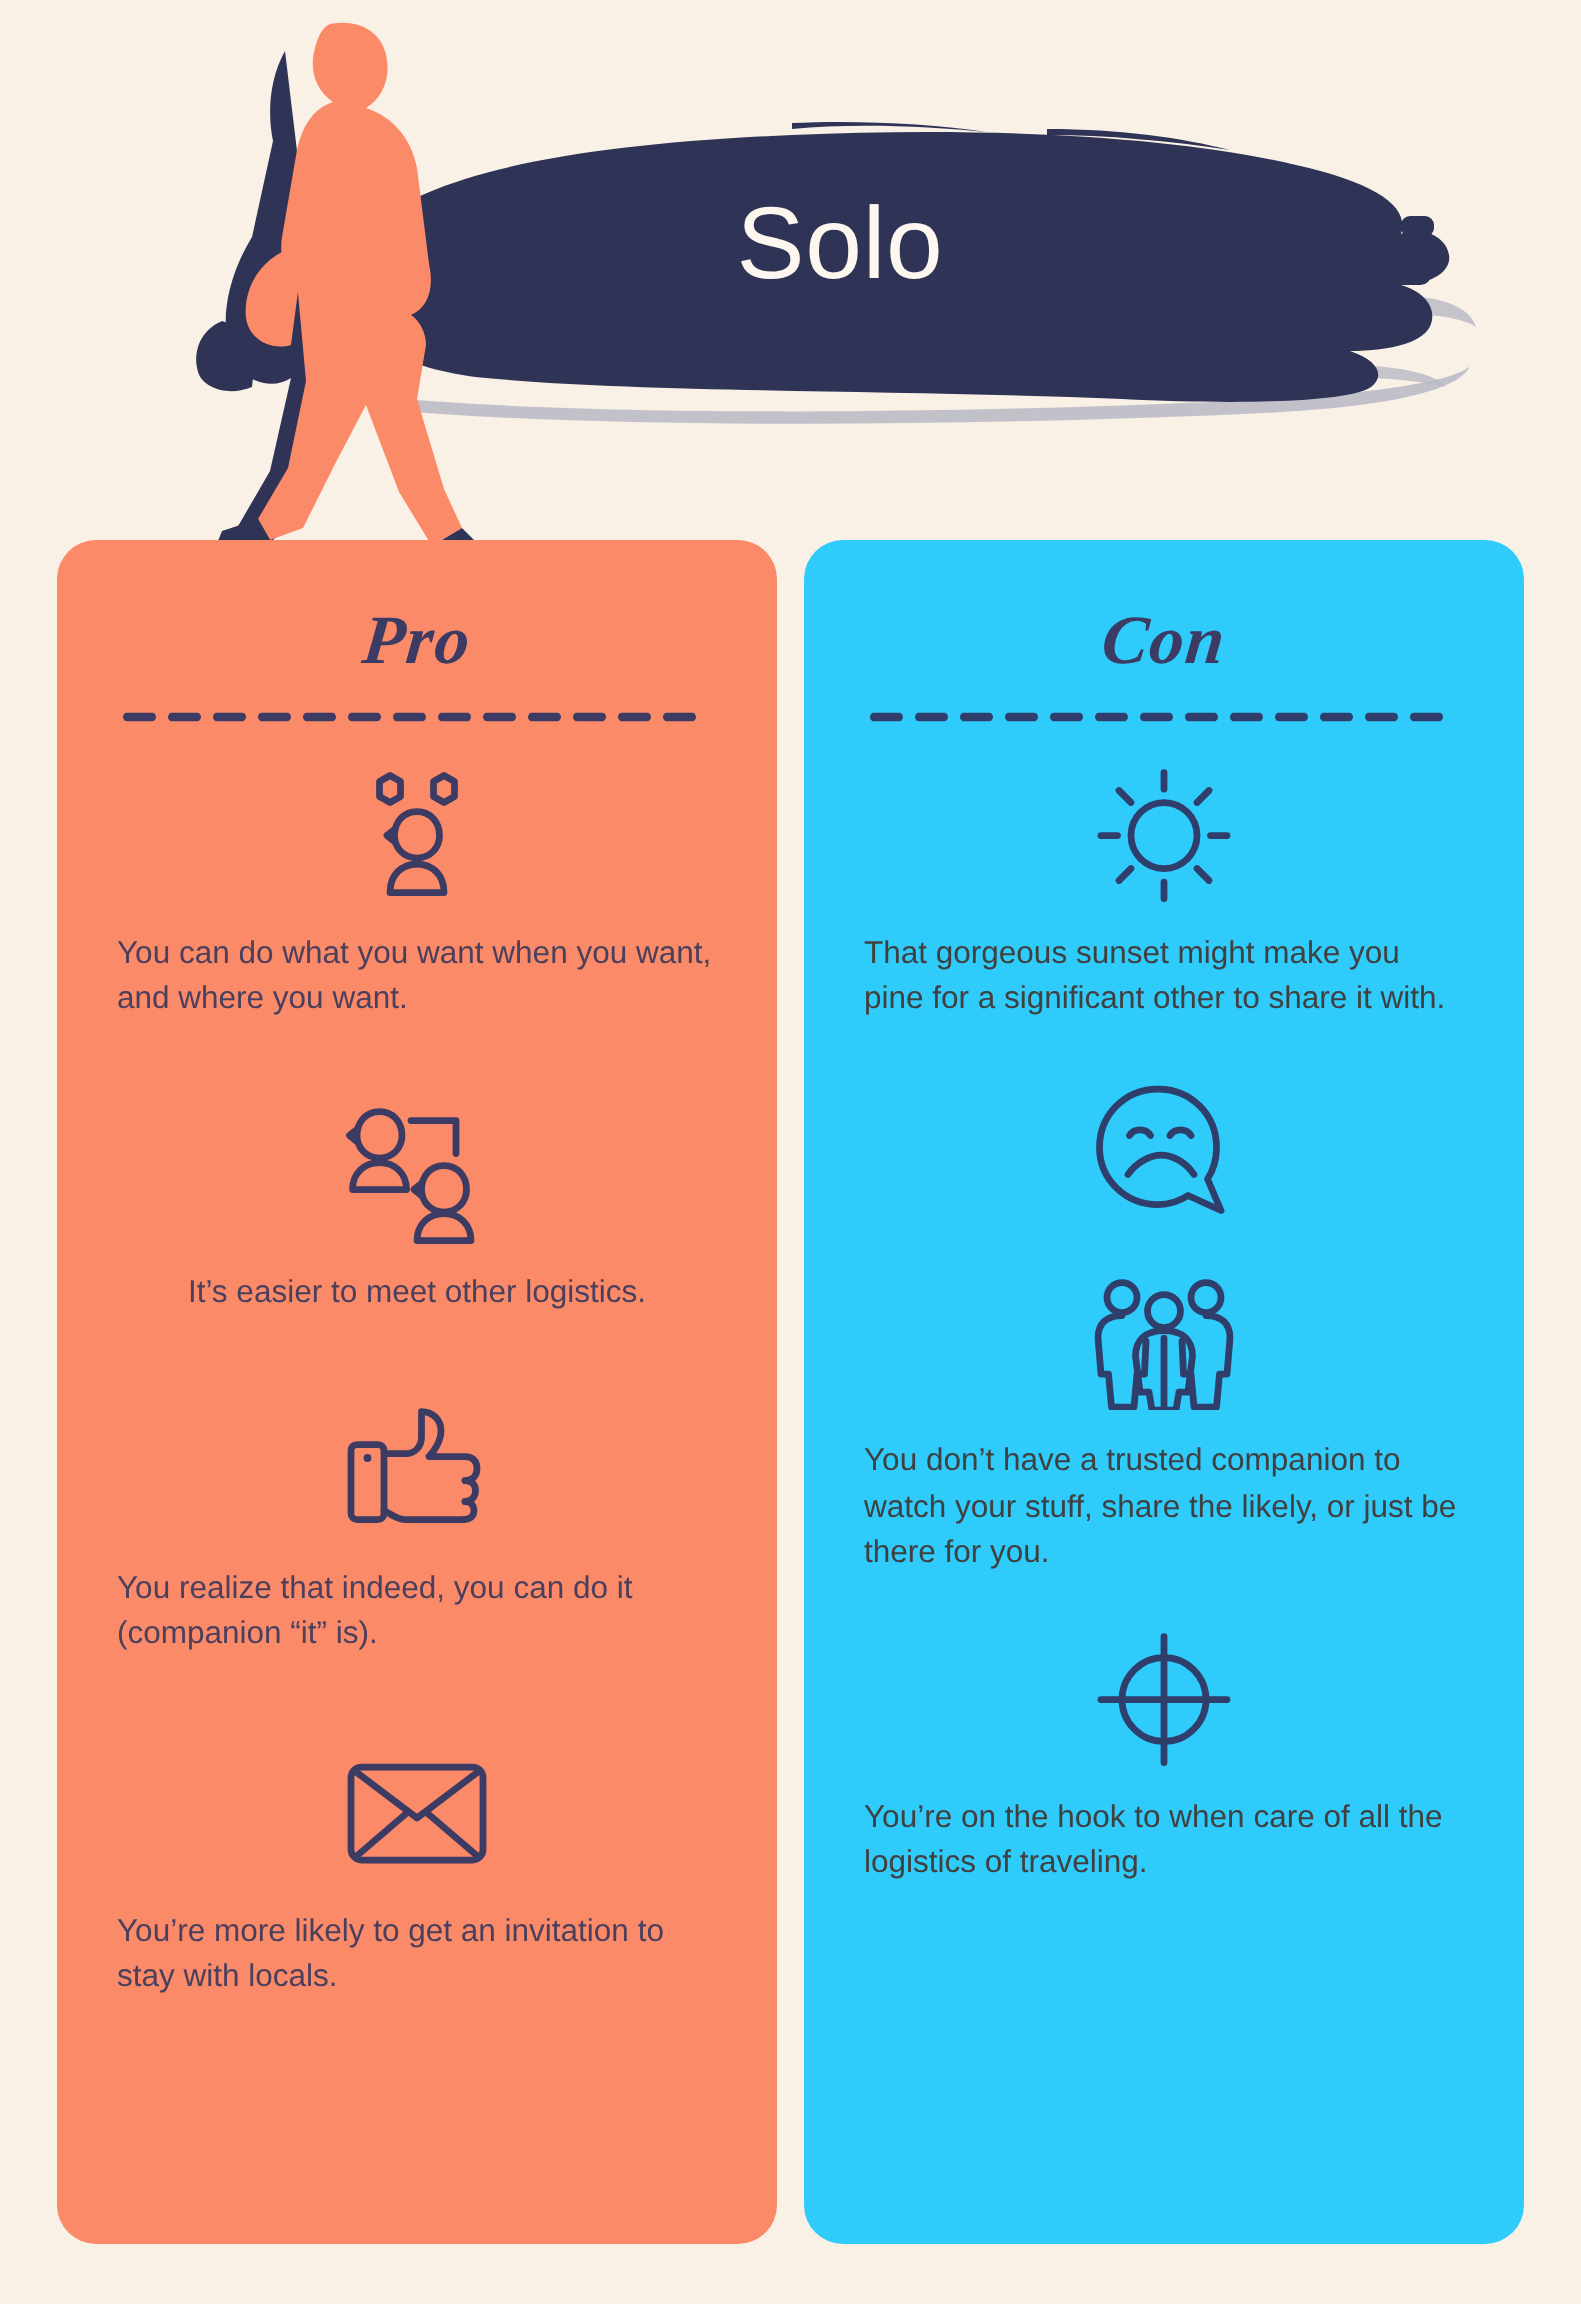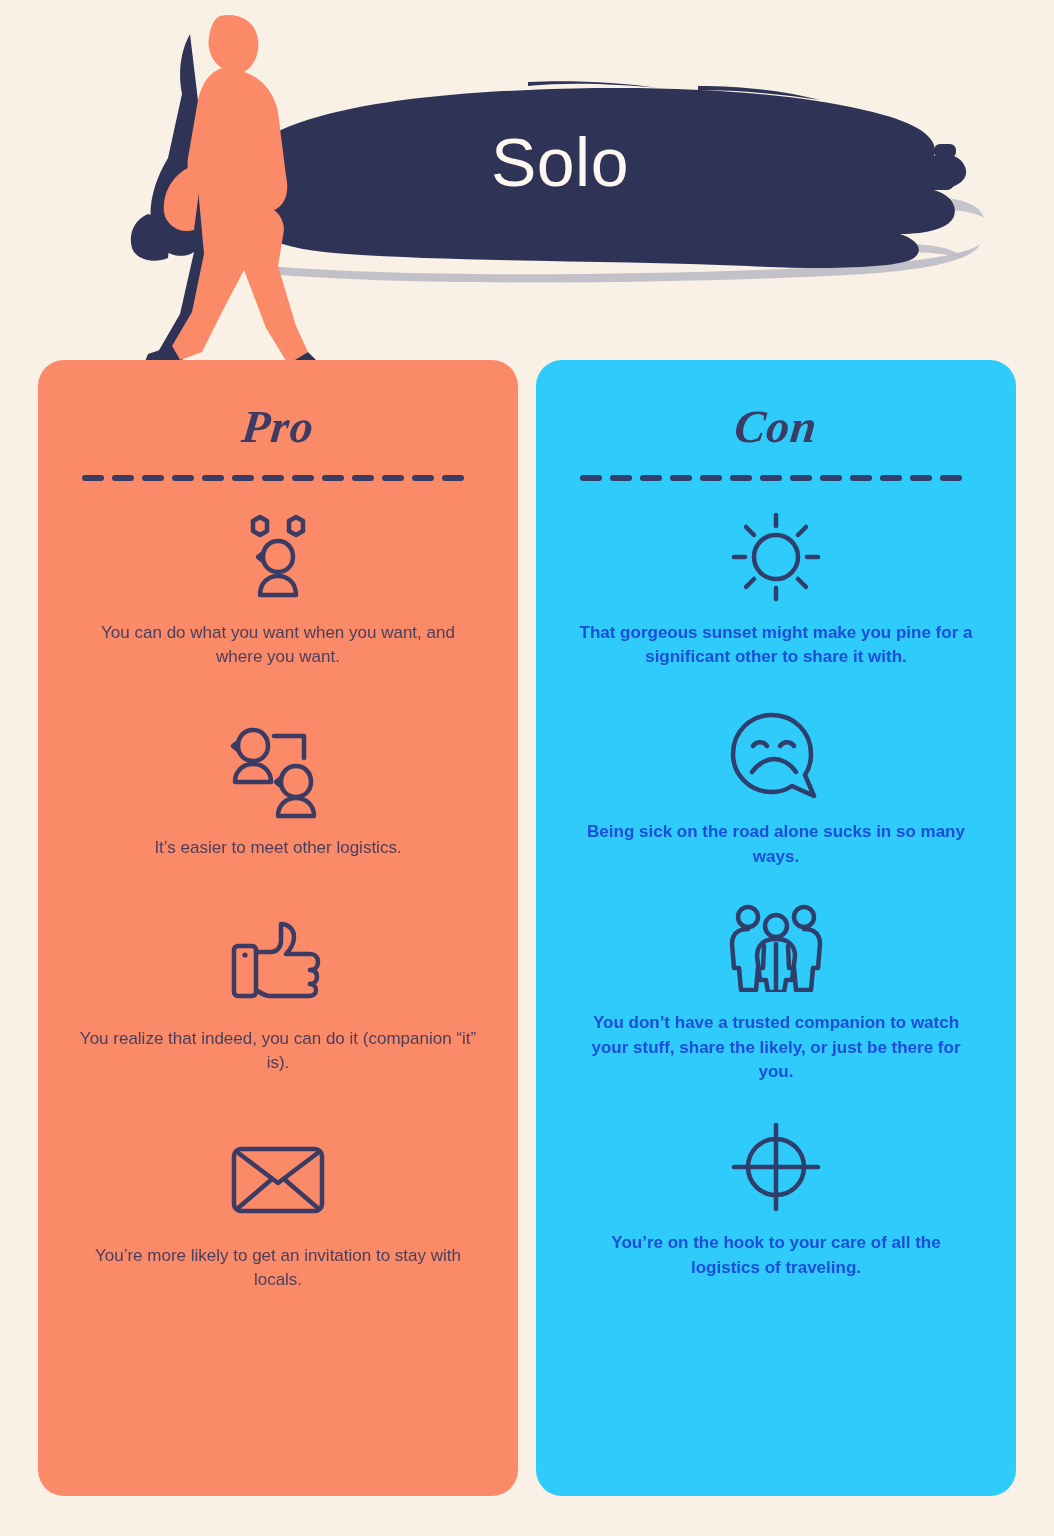--- a/index.html
+++ b/index.html
@@ -114,30 +114,29 @@
     display: flex;
     align-items: center;
     justify-content: center;
     width: 110px;
     height: 100px;
   }
   .item-icon svg { display: block; }
 
   .item-text {
     margin-top: 14px;
-    text-align: center;
-    font-size: 17px;
+    font-size: 21px;
     line-height: 1.45;
     color: #3b3b63;
     font-family: "Liberation Sans", sans-serif;
     max-width: 400px;
   }
 
   .card--pro .item-text { color: #4a3f5c; }
-  .card--con .item-text { color: #1d4ed8; font-weight: bold; }
+  .card--con .item-text { color: #404040; }
 
   
   .card--pro .item:nth-child(1) { margin-top: 26px; }
   .card--pro .item:nth-child(2) { margin-top: 52px; }
   .card--pro .item:nth-child(3) { margin-top: 52px; }
   .card--pro .item:nth-child(4) { margin-top: 54px; }
 
   .card--con .item:nth-child(1) { margin-top: 26px; }
   .card--con .item:nth-child(2) { margin-top: 36px; }
   .card--con .item:nth-child(3) { margin-top: 28px; }
@@ -332,21 +331,20 @@
             <svg width="96" height="92" viewBox="0 0 96 92" fill="none" stroke="#2f3e6b" stroke-width="4.5" stroke-linecap="round" stroke-linejoin="round" aria-hidden="true">
               <path d="M44 5 C 66 5, 83 22, 83 44 C 83 52, 81 59, 77 65
                        L 86 86 L 64 76
                        C 58 80, 51 82, 44 82
                        C 22 82, 5 65, 5 44 C 5 22, 22 5, 44 5 Z"></path>
               <path d="M25 36 C 28 31, 36 31, 39 36"></path>
               <path d="M52 36 C 55 31, 63 31, 66 36"></path>
               <path d="M24 62 C 30 53, 40 49, 46 49 C 53 49, 62 53, 68 62"></path>
             </svg>
           </div>
-          <div class="item-text">Being sick on the road alone sucks in so many ways.</div>
         </div>
 
         <div class="item">
           <div class="item-icon">
             <svg width="100" height="90" viewBox="0 0 100 90" fill="none" stroke="#2f3e6b" stroke-width="4.5" stroke-linecap="round" stroke-linejoin="round" aria-hidden="true">
               <circle cx="22" cy="15" r="10"></circle>
               <path d="M22 27 C 11 27, 6 33, 6 42 L 8 66 L 13 66 L 15 88 L 30 88 L 32 66 L 37 66 L 38 44"></path>
               <circle cx="78" cy="15" r="10"></circle>
               <path d="M78 27 C 89 27, 94 33, 94 42 L 92 66 L 87 66 L 85 88 L 70 88 L 68 66 L 63 66 L 62 44"></path>
               <circle cx="50" cy="24" r="11"></circle>
@@ -358,20 +356,20 @@
         </div>
 
         <div class="item">
           <div class="item-icon">
             <svg width="92" height="92" viewBox="0 0 92 92" fill="none" stroke="#2f3e6b" stroke-width="4.5" stroke-linecap="round" aria-hidden="true">
               <circle cx="46" cy="46" r="28"></circle>
               <line x1="46" y1="4" x2="46" y2="88"></line>
               <line x1="4" y1="46" x2="88" y2="46"></line>
             </svg>
           </div>
-          <div class="item-text">You’re on the hook to your care of all the logistics of traveling.</div>
+          <div class="item-text">You’re on the hook to when care of all the logistics of traveling.</div>
         </div>
 
       </div>
     </div>
 
   </div>
 </div>
 
 </body></html>

